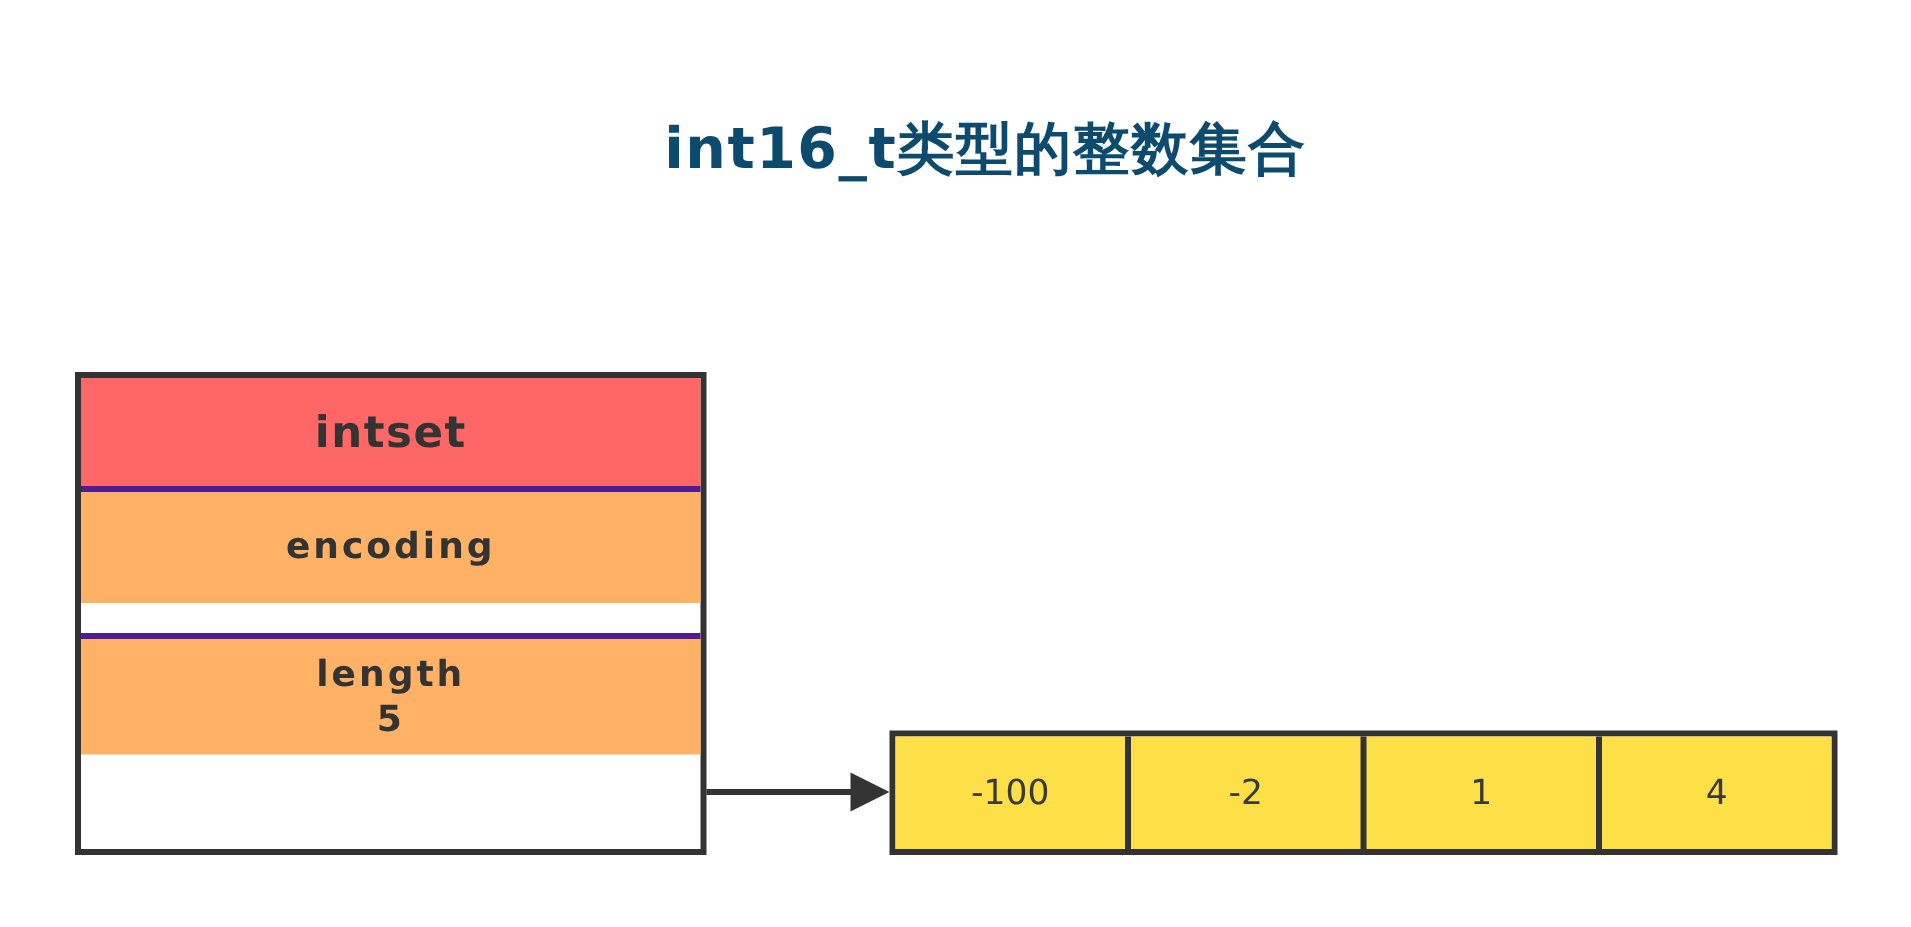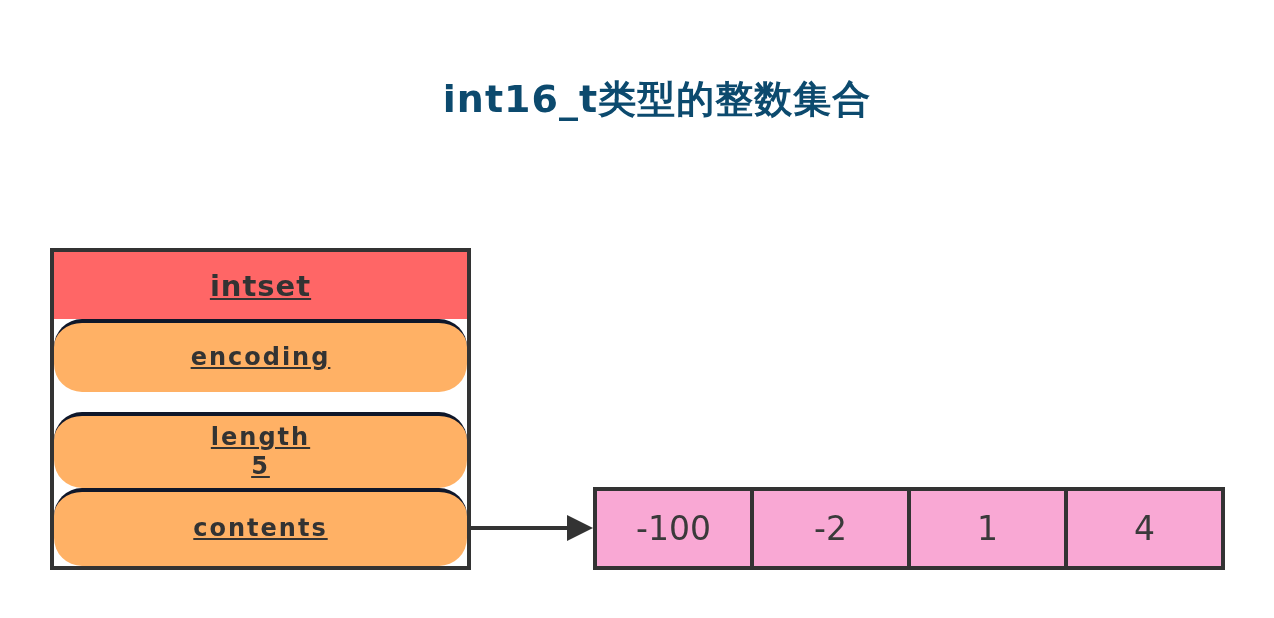--- a/index.html
+++ b/index.html
@@ -39,23 +39,22 @@
   }
   .row {
     box-sizing: border-box;
     display: flex;
     flex-direction: column;
     align-items: center;
     justify-content: center;
     color: #333333;
     font-weight: 700;
     text-align: center;
-    text-decoration: underline;
   }
-  .row + .row { border-top: 4px solid #0f172a; border-radius: 28px; }
+  .row + .row { border-top: 4px solid #4c1d95; }
   .row-header {
     height: 72px;
     background: #ff6666;
     font-size: 29px;
     letter-spacing: 1px;
   }
   .row-field {
     background: #ffb165;
     font-size: 24px;
     letter-spacing: 2px;
@@ -87,25 +86,25 @@
     left: 593px;
     top: 487px;
     width: 632px;
     height: 83px;
     box-sizing: border-box;
     border: 4px solid #333333;
     display: flex;
   }
   .cell {
     flex: 1;
-    background: #f9a8d4;
+    background: #fde047;
     display: flex;
     align-items: center;
     justify-content: center;
-    font-size: 33px;
+    font-size: 23px;
     font-weight: 400;
     color: #3a3a3a;
   }
   .cell + .cell { border-left: 4px solid #333333; }
 </style>
 </head>
 <body>
 
 <div class="canvas">
 
@@ -115,23 +114,20 @@
     <div class="row row-header">
       <span>intset</span>
     </div>
     <div class="row row-field row-encoding">
       <span>encoding</span>
     </div>
     <div class="row row-field row-length">
       <span>length</span>
       <span>5</span>
     </div>
-    <div class="row row-field row-contents">
-      <span>contents</span>
-    </div>
   </div>
 
   <div class="arrow-line"></div>
   <div class="arrow-head"></div>
 
   <div class="contents-array">
     <div class="cell">-100</div>
     <div class="cell">-2</div>
     <div class="cell">1</div>
     <div class="cell">4</div>

